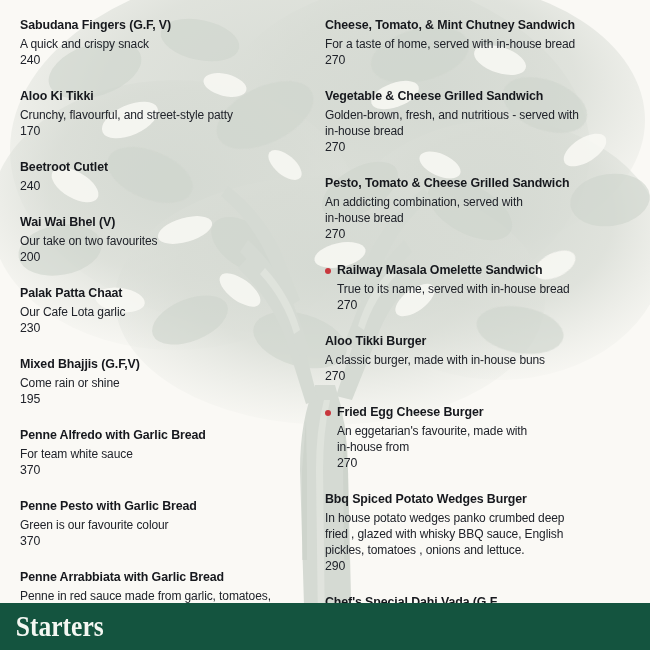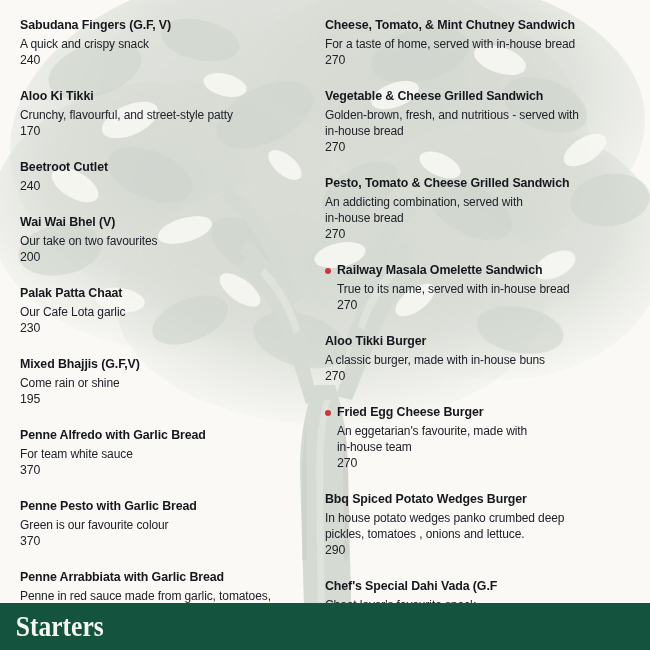--- a/index.html
+++ b/index.html
@@ -287,26 +287,27 @@
         </div>
         <div class="menu-item">
           <div class="item-name">Aloo Tikki Burger</div>
           <div class="item-desc">A classic burger, made with in-house buns</div>
           <div class="item-price">270</div>
         </div>
         <div class="menu-item nonveg">
           <span class="nonveg-dot"></span>
           <div class="item-name">Fried Egg Cheese Burger</div>
           <div class="item-desc">An eggetarian's favourite, made with</div>
-          <div class="item-desc">in-house team</div>
+          <div class="item-desc">in-house from</div>
           <div class="item-price">270</div>
         </div>
         <div class="menu-item">
           <div class="item-name">Bbq Spiced Potato Wedges Burger</div>
           <div class="item-desc">In house potato wedges panko crumbed deep</div>
+          <div class="item-desc">fried , glazed with whisky BBQ sauce, English</div>
           <div class="item-desc">pickles, tomatoes , onions and lettuce.</div>
           <div class="item-price">290</div>
         </div>
         <div class="menu-item">
           <div class="item-name">Chef's Special Dahi Vada (G.F</div>
           <div class="item-desc">Chaat lover's favourite snack</div>
           <div class="item-price">240</div>
         </div>
       </div>
 

